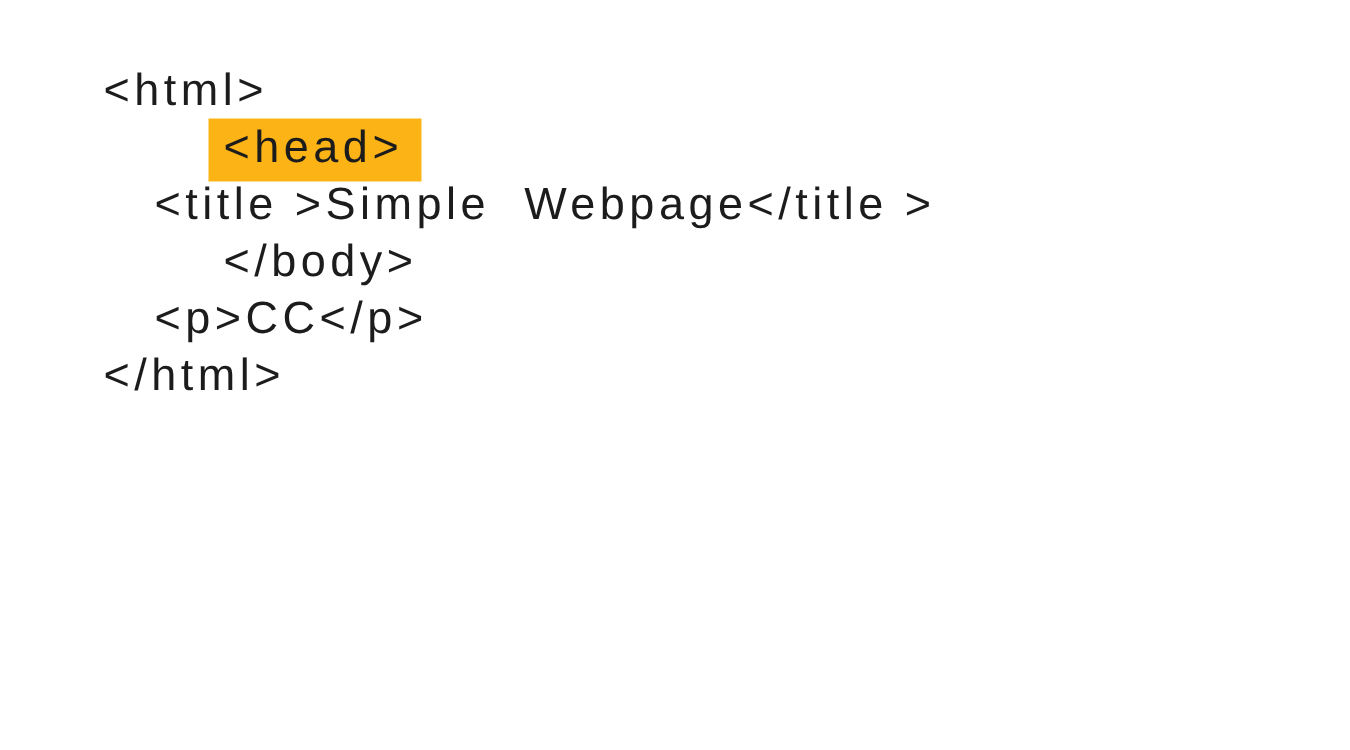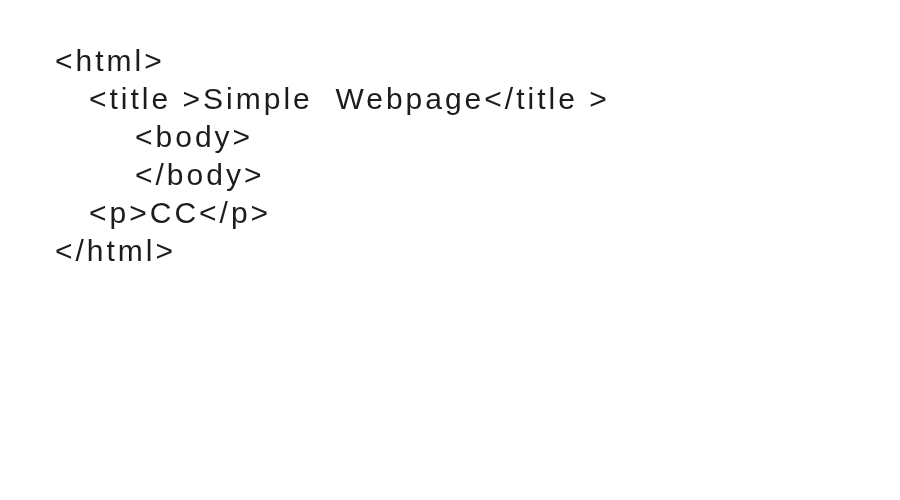--- a/index.html
+++ b/index.html
@@ -15,21 +15,21 @@
       font-family: "Liberation Sans", sans-serif;
     }
     .stage {
       position: absolute;
       inset: 0;
       background: #ffffff;
     }
     .code {
       position: absolute;
       top: 42px;
-      left: 0;
+      left: 14px;
       font-family: "Liberation Sans", sans-serif;
       font-size: 30px;
       font-weight: 400;
       letter-spacing: 3px;
       color: var(--text-color, #1c1c1c);
     }
     .code-line {
       height: 38px;
       line-height: 38px;
       white-space: pre;
@@ -45,19 +45,19 @@
       padding: 3px 12px 6px 10px;
       margin-left: -10px;
     }
   </style>
 </head>
 <body style="background: rgb(255, 255, 255);">
 
 <div class="stage">
   <div class="code">
       <div class="code-line indent-0"><span class="line-text">&lt;html&gt;</span></div>
+      <div class="code-line indent-1"><span class="line-text highlighted">&lt;head&gt;</span></div>
       <div class="code-line indent-2"><span class="line-text">&lt;title &gt;Simple  Webpage&lt;/title &gt;</span></div>
-      <div class="code-line indent-1"><span class="line-text">&lt;body&gt;</span></div>
       <div class="code-line indent-1"><span class="line-text">&lt;/body&gt;</span></div>
       <div class="code-line indent-2"><span class="line-text">&lt;p&gt;CC&lt;/p&gt;</span></div>
       <div class="code-line indent-0"><span class="line-text">&lt;/html&gt;</span></div>
     </div>
 </div>
 
 </body></html>

